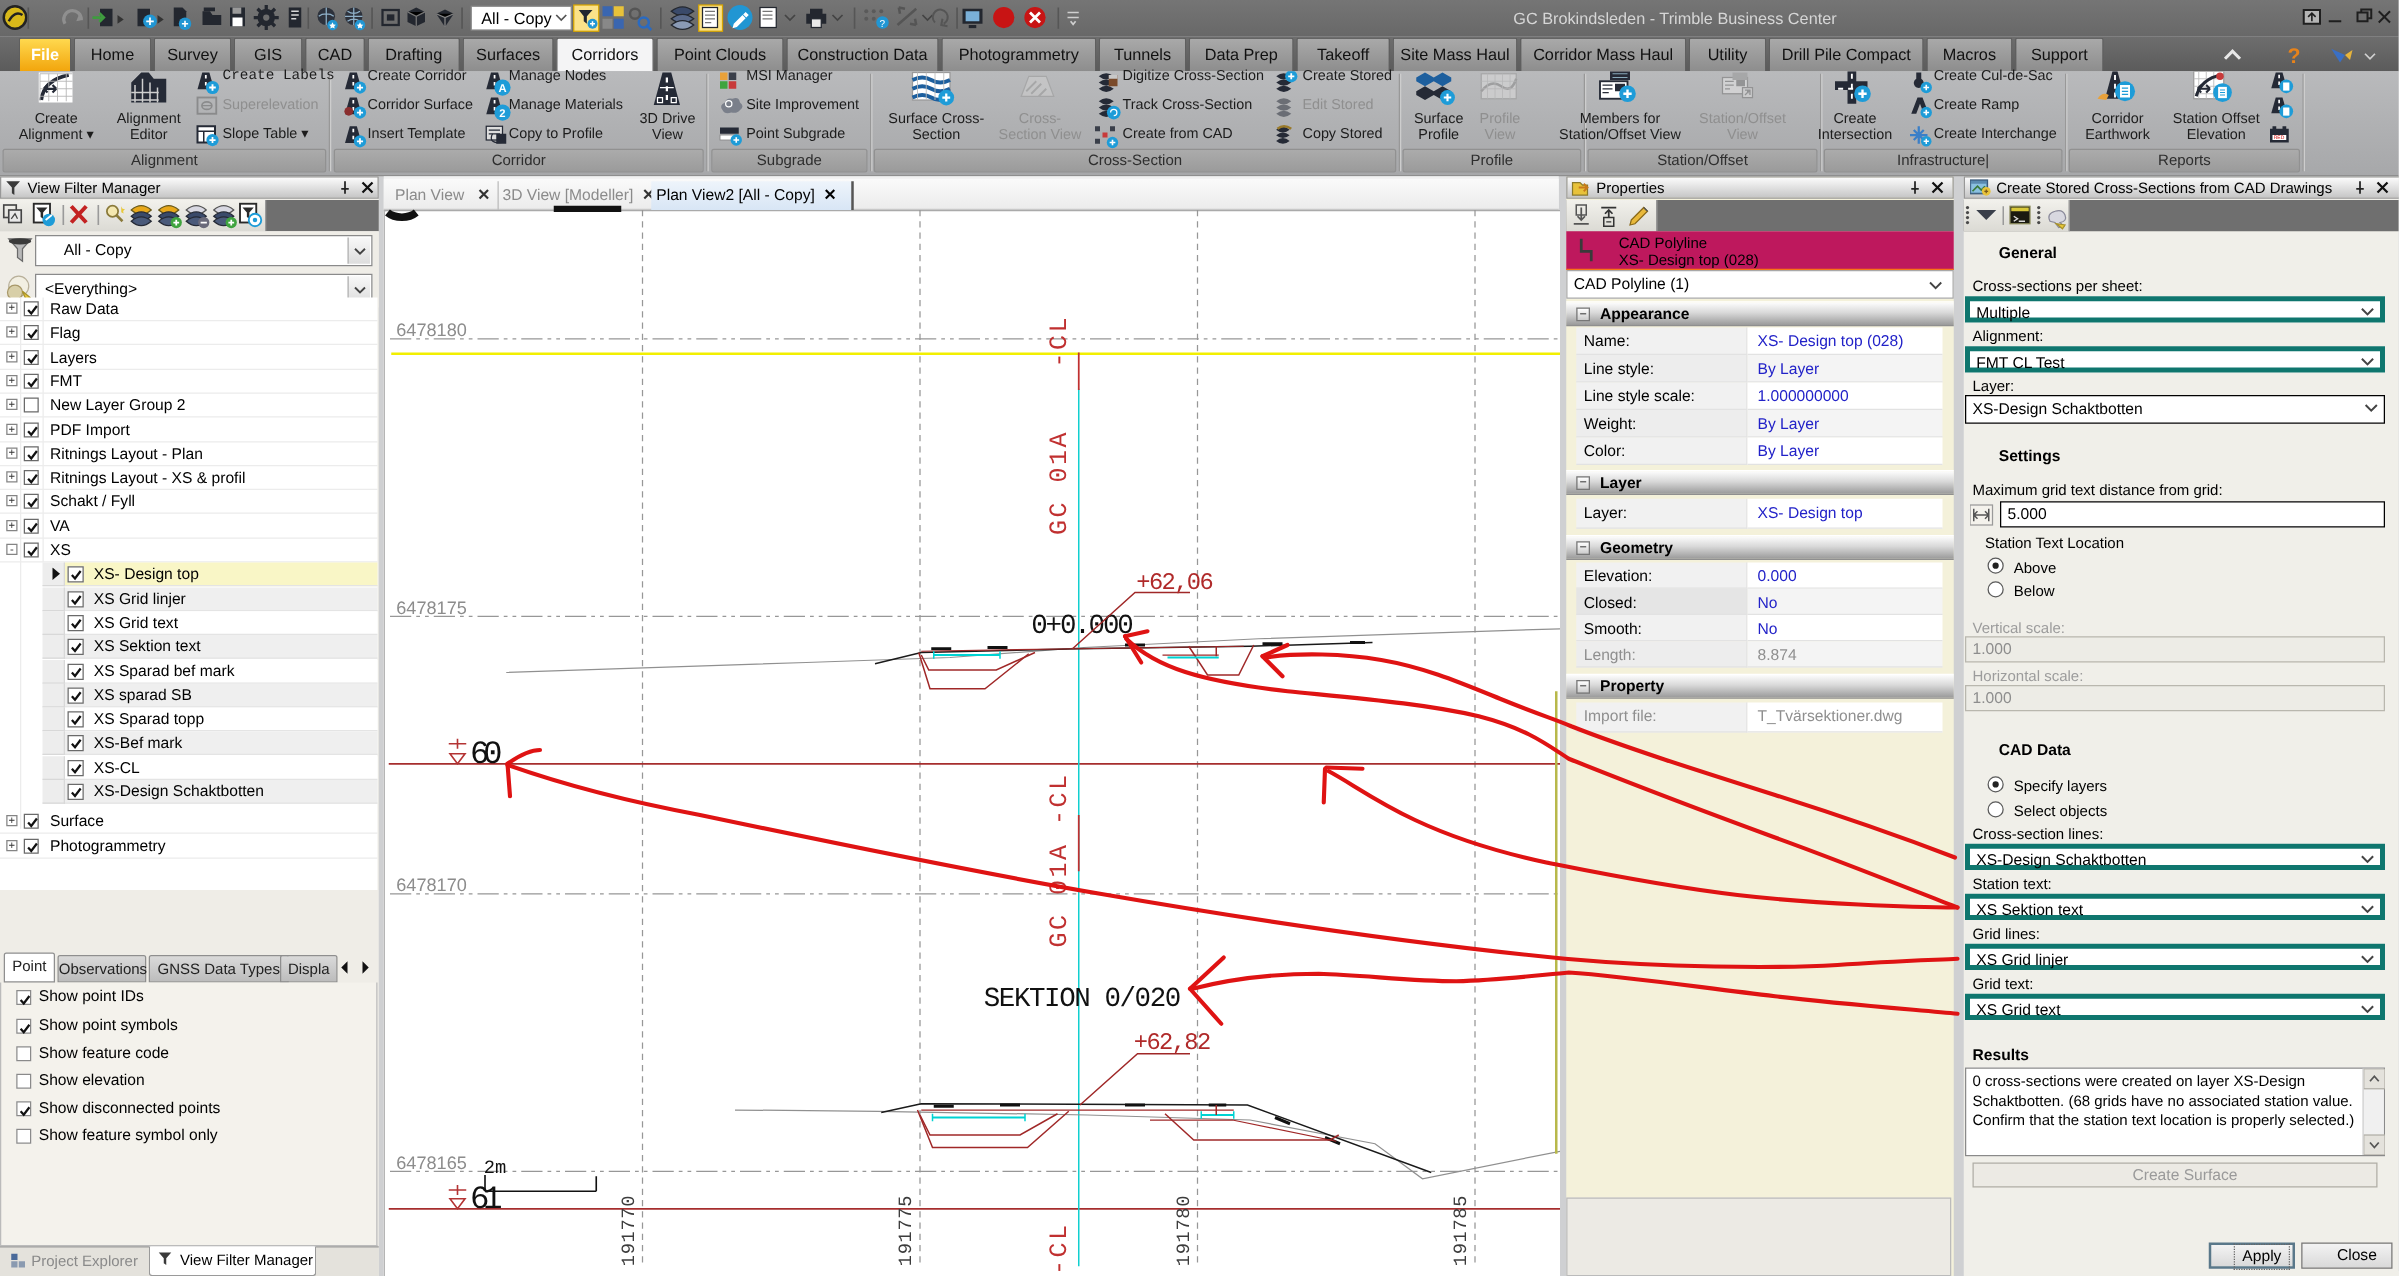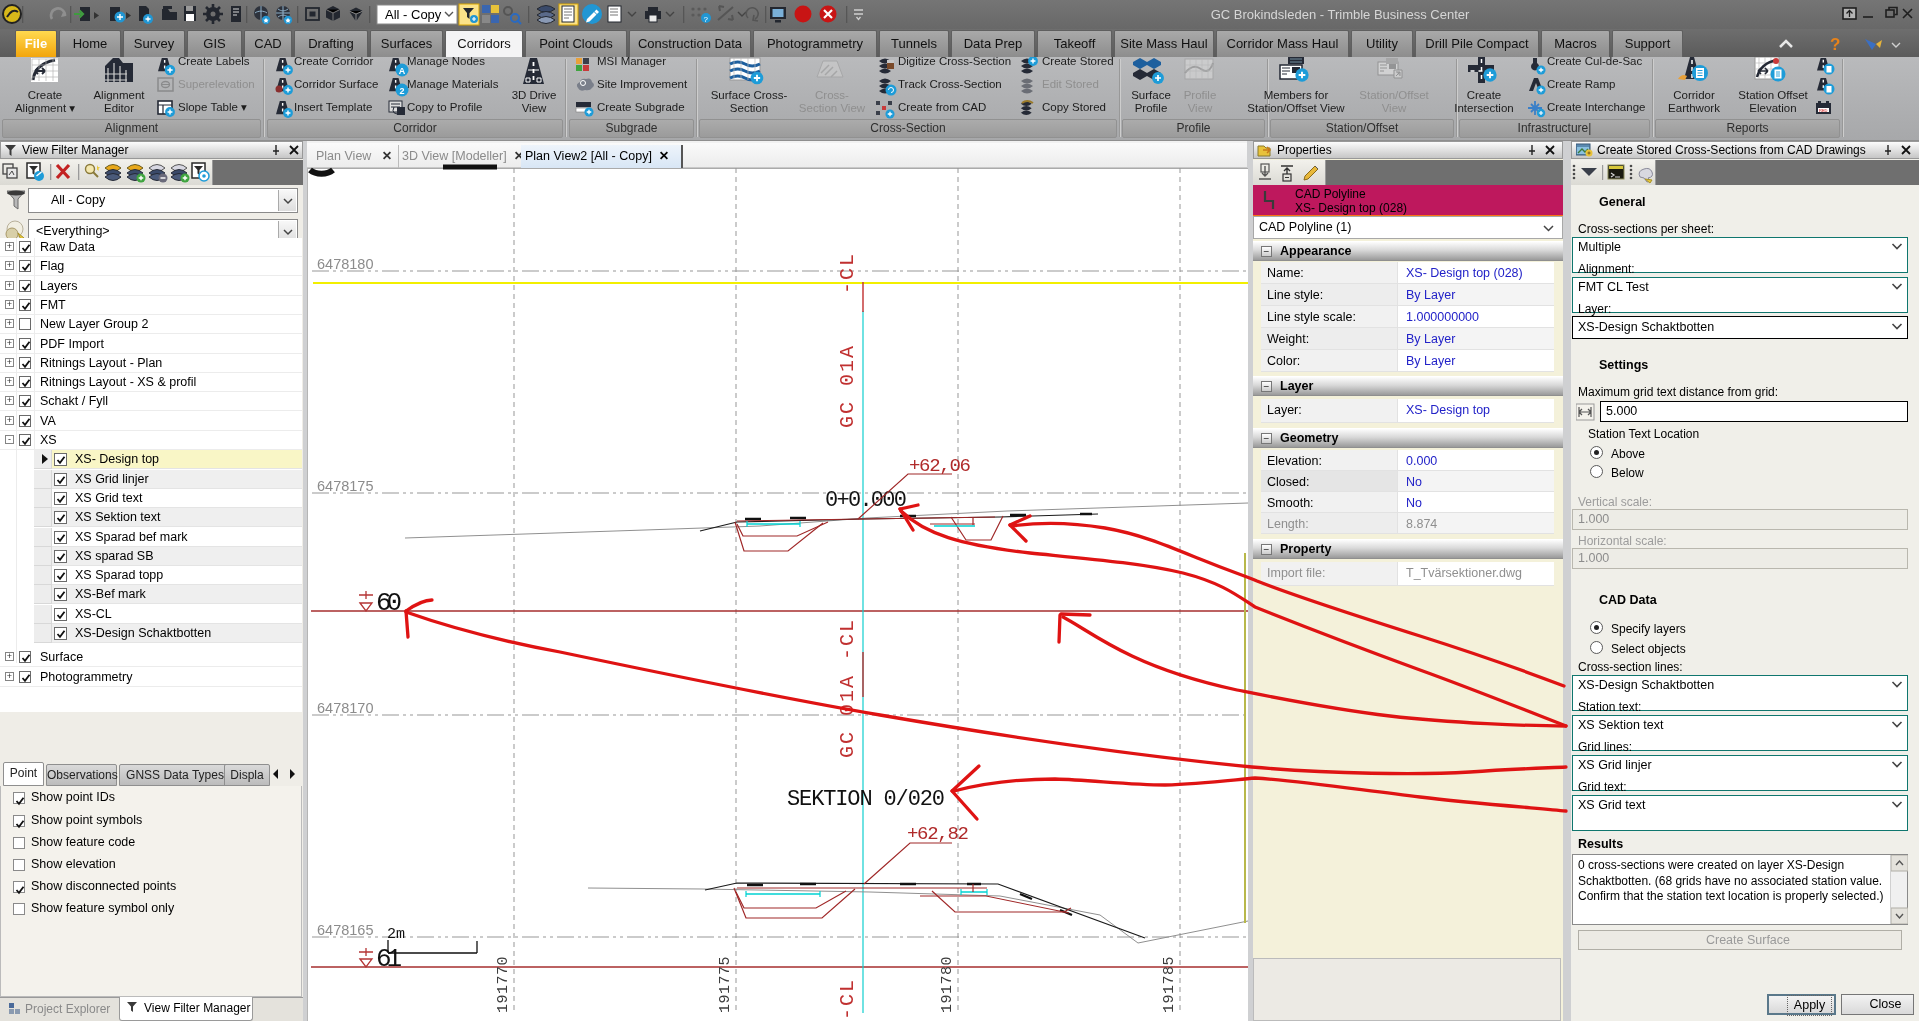--- a/index.html
+++ b/index.html
@@ -45,21 +45,21 @@
   #props { left:1253px; top:141px; width:310px; height:880px; background:#f4f1da; }
   .sechead { position:absolute; left:0px; width:310px; height:20px; background:linear-gradient(#fdfdfd 0%,#d9d9d9 45%,#9a9a9a 100%); border-top:1px solid #fff; border-bottom:1px solid #8f8f8f; font-size:12.5px; font-weight:bold; color:#000; line-height:19px; }
   .minus { position:absolute; left:8px; top:4px; width:11px; height:11px; border:1px solid #777; background:linear-gradient(#fff,#ccc); font-size:10px; line-height:9px; text-align:center; color:#222; font-weight:normal; }
   .prow { position:absolute; left:8px; width:293px; font-size:12.5px; }
   .plabel { position:absolute; left:0; top:0; bottom:0; width:137px; background:#f1f1f1; border-bottom:1px solid #e2e2e2; border-right:1px solid #e2e2e2; color:#000; padding:4px 0 0 6px; }
   .pval { position:absolute; left:137px; top:0; bottom:0; right:0; background:#fff; border-bottom:1px solid #e2e2e2; color:#2222c8; padding:4px 0 0 8px; }
   
   #dialog { left:1571px; top:141px; width:348px; height:880px; background:#f0efe9; }
   .dlabel { position:absolute; font-size:12px; color:#000; }
   .dlabel.dis { color:#9c9c9c; }
-  .dcombo { position:absolute; height:36px; background:#fff; border:1px solid #0f766e; font-size:12.5px; color:#000; line-height:19px; padding-left:5px; }
+  .dcombo { position:absolute; height:21px; background:#fff; border:4px solid #0f766e; font-size:12.5px; color:#000; line-height:19px; padding-left:5px; }
   .dcombo .chev2 { position:absolute; right:4px; top:4px; }
   .dinput { position:absolute; height:21px; background:#fff; border:1px solid #000; font-size:12.5px; color:#000; line-height:19px; padding-left:5px; }
   .dinput.dis { background:#edece6; border:1px solid #b9b7ae; color:#8d8d8d; }
   .radio { position:absolute; width:13px; height:13px; border:1px solid #5a5a5a; border-radius:50%; background:#fff; }
   .radio .dot { position:absolute; left:3px; top:3px; width:5px; height:5px; border-radius:50%; background:#222; }
   .dbtn { position:absolute; background:linear-gradient(#f3f3f3,#d9d9d9); border:1px solid #767676; font-size:12.5px; color:#000; text-align:center;padding-left:16px; }
   .bold13 { font-weight:bold; font-size:12.5px; color:#000; position:absolute; }
   
   #ink { left:0; top:0; z-index:60; pointer-events:none; }
 </style>
@@ -450,33 +450,33 @@
         <rect x="0" y="2" width="15" height="11" fill="#252a36"></rect>
         <rect x="2" y="0" width="3" height="3" fill="#252a36"></rect>
         <rect x="10" y="0" width="3" height="3" fill="#252a36"></rect>
         <rect x="2" y="7" width="11" height="4" fill="#fff"></rect>
         <text x="3" y="10.5" font-size="4" fill="#c00">RED</text>
       </g>
   </svg>
 
     <div class="bigbtn" style="left:10px;top:89px;width:70px;">Create<br>Alignment ▾</div>
   <div class="bigbtn" style="left:84px;top:89px;width:70px;">Alignment<br>Editor</div>
-  <div class="smallitem" style="left:178px;top:53px;">Create Labels</div>
+  <div class="smallitem" style="left:178px;top:53px;font-family:Liberation Mono, monospace;">Create Labels</div>
   <div class="smallitem dis" style="left:178px;top:76px;">Superelevation</div>
   <div class="smallitem" style="left:178px;top:99px;">Slope Table ▾</div>
   <div class="smallitem" style="left:294px;top:53px;">Create Corridor</div>
   <div class="smallitem" style="left:294px;top:76px;">Corridor Surface</div>
   <div class="smallitem" style="left:294px;top:99px;">Insert Template</div>
   <div class="smallitem" style="left:407px;top:53px;">Manage Nodes</div>
   <div class="smallitem" style="left:407px;top:76px;">Manage Materials</div>
   <div class="smallitem" style="left:407px;top:99px;">Copy to Profile</div>
   <div class="bigbtn" style="left:499px;top:89px;width:70px;">3D Drive<br>View</div>
   <div class="smallitem" style="left:597px;top:53px;">MSI Manager</div>
   <div class="smallitem" style="left:597px;top:76px;">Site Improvement</div>
-  <div class="smallitem" style="left:597px;top:99px;">Create Subgrade</div>
+  <div class="smallitem" style="left:597px;top:99px;">Point Subgrade</div>
   <div class="bigbtn" style="left:706px;top:89px;width:86px;">Surface Cross-<br>Section</div>
   <div class="bigbtn" style="left:789px;top:89px;width:86px;color:#8f8f8f;">Cross-<br>Section View</div>
   <div class="smallitem" style="left:898px;top:53px;">Digitize Cross-Section</div>
   <div class="smallitem" style="left:898px;top:76px;">Track Cross-Section</div>
   <div class="smallitem" style="left:898px;top:99px;">Create from CAD</div>
   <div class="smallitem" style="left:1042px;top:53px;">Create Stored</div>
   <div class="smallitem dis" style="left:1042px;top:76px;">Edit Stored</div>
   <div class="smallitem" style="left:1042px;top:99px;">Copy Stored</div>
   <div class="bigbtn" style="left:1116px;top:89px;width:70px;">Surface<br>Profile</div>
   <div class="bigbtn" style="left:1165px;top:89px;width:70px;color:#8f8f8f;">Profile<br>View</div>

